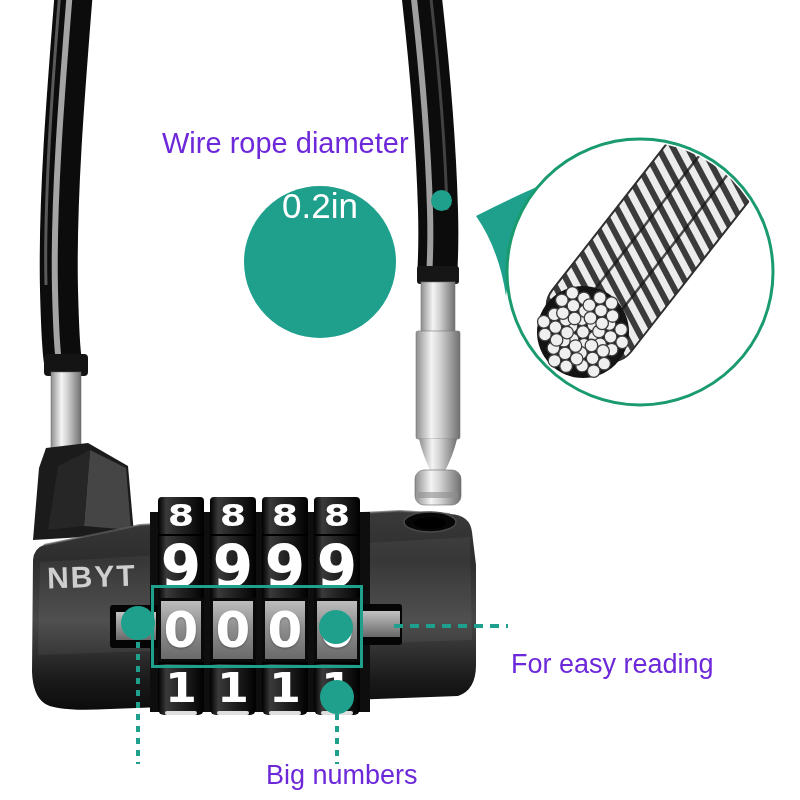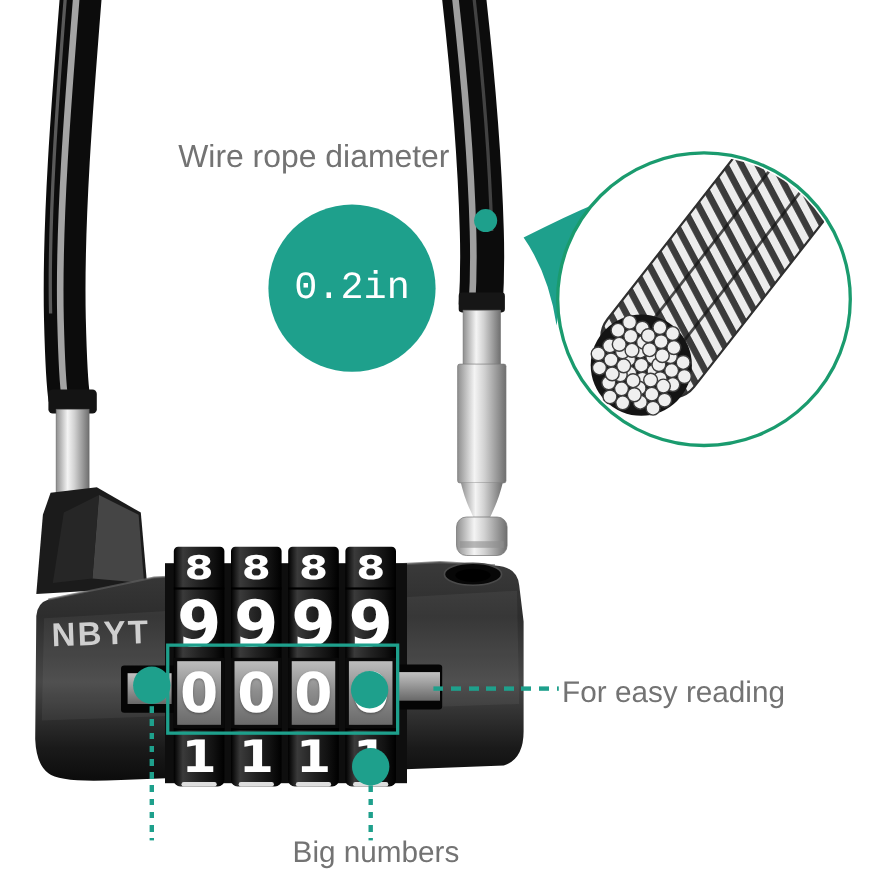--- a/index.html
+++ b/index.html
@@ -5,30 +5,30 @@
   :root{
     --accent:#1ea08c;
     --ring:#1a9b6e;
   }
   html,body{margin:0;padding:0;background:#fff;}
   .stage{position:relative;width:800px;height:800px;background:#fff;overflow:hidden;
          font-family:"Liberation Sans","DejaVu Sans",sans-serif;}
   .abs{position:absolute;}
 
   
-  .lbl{position:absolute;color:#737373;font-size:27px;line-height:1.15;white-space:nowrap;}
+  .lbl{position:absolute;color:#6d28d9;font-size:27px;line-height:1.15;white-space:nowrap;}
   .lbl-top{left:162px;top:127px;font-size:29px;}
-  .lbl-easy{left:511px;top:614px;}
+  .lbl-easy{left:511px;top:649px;}
   .lbl-combo{left:58px;top:760px;}
   .lbl-big{left:266px;top:760px;}
 
   
   .badge{position:absolute;left:244px;top:186px;width:152px;height:152px;border-radius:50%;
          background:var(--accent);color:#fff;text-align:center;z-index:5;
-         display:flex;flex-direction:column;justify-content:center;gap:2px;font-family:Liberation Mono, monospace;}
+         display:flex;flex-direction:row;justify-content:center;gap:2px;}
   .badge .b1{font-size:35px;}
   .badge .b2{font-size:34px;}
 
   
   .dot{position:absolute;background:var(--accent);border-radius:50%;z-index:6;}
   .dot-cable{left:431px;top:190px;width:21px;height:21px;}
   .dot-combo{left:121px;top:606px;width:34px;height:34px;}
   .dot-zero{left:319px;top:610px;width:34px;height:34px;}
   .dot-one{left:320px;top:680px;width:34px;height:34px;}
 

